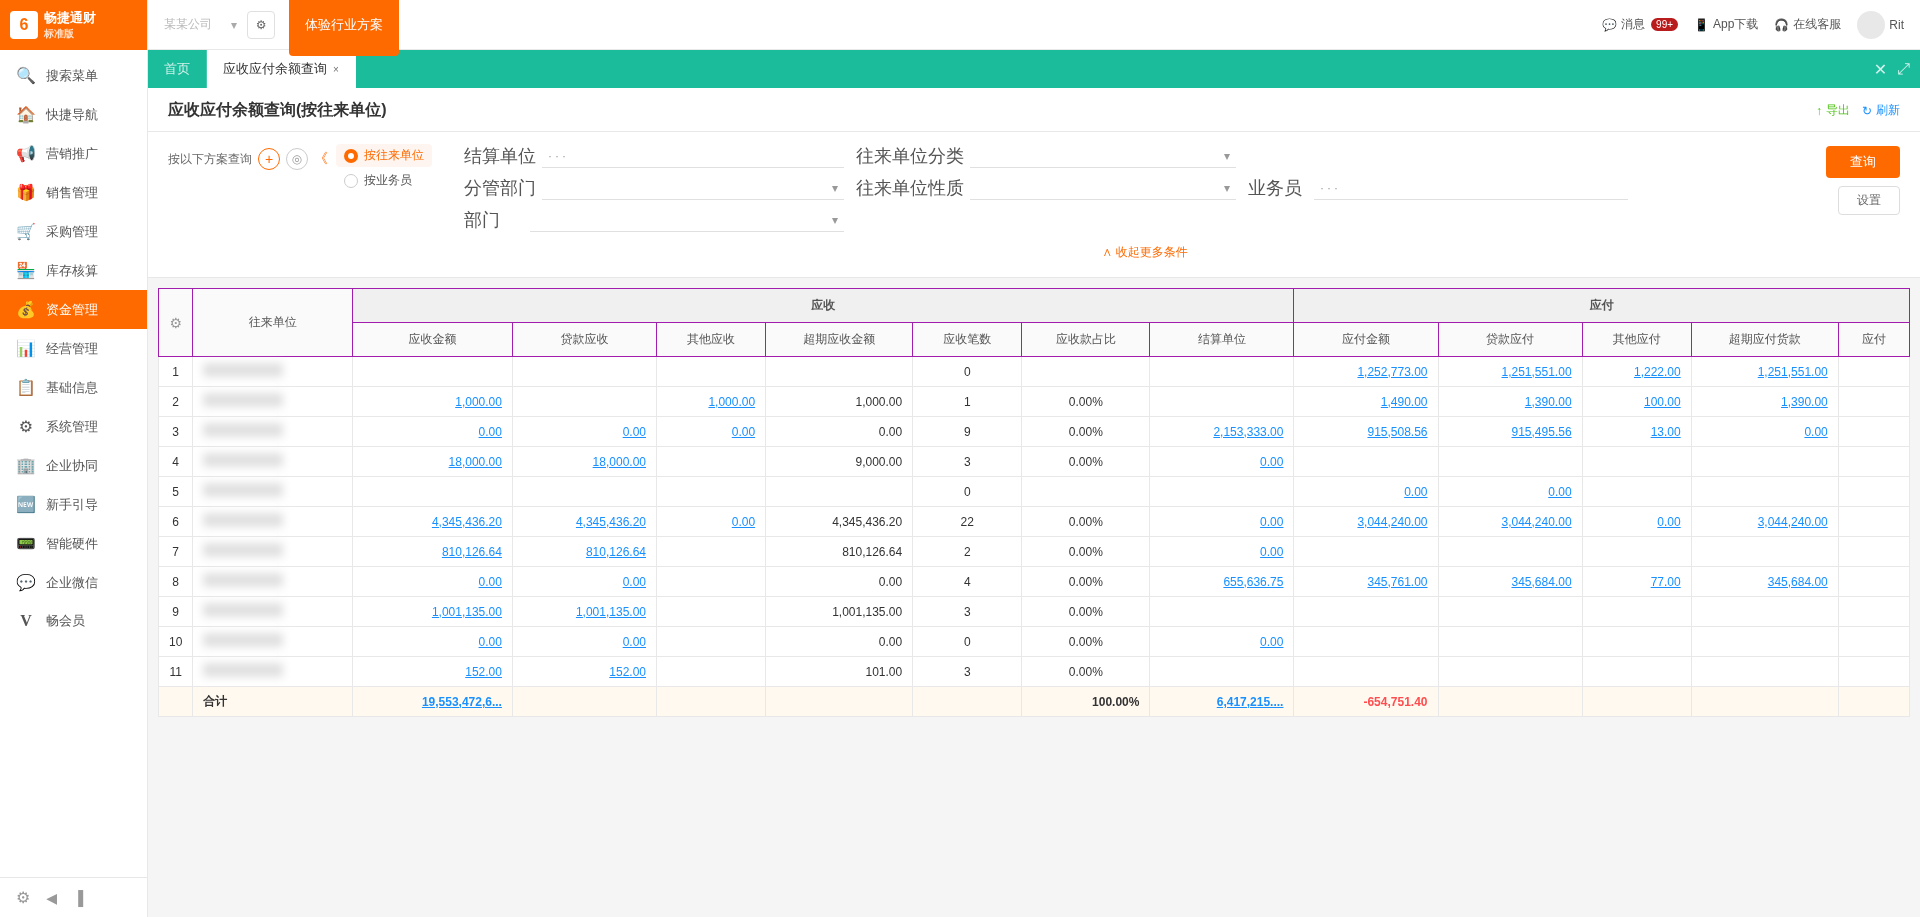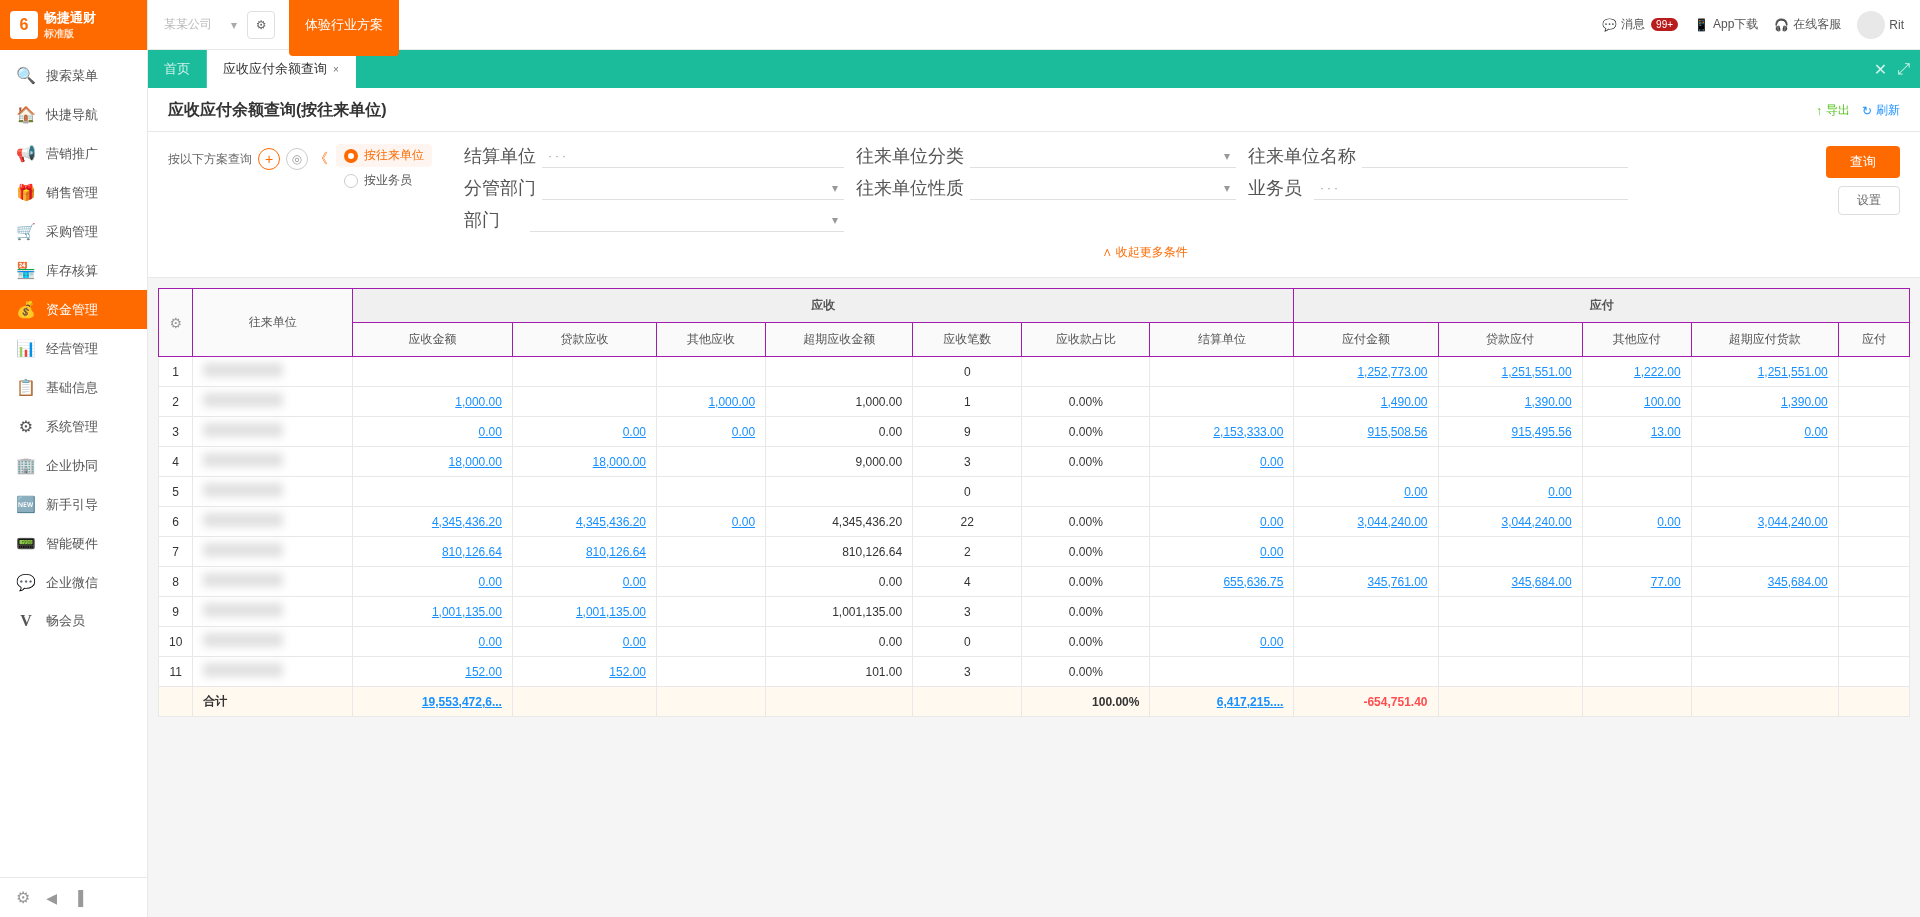--- a/index.html
+++ b/index.html
@@ -320,24 +320,20 @@
           <div class="filter-item">
             <span class="filter-item-label">结算单位</span>
             <div class="filter-input" style="color:#999;letter-spacing:3px;">···</div>
           </div>
           <div class="filter-item">
             <span class="filter-item-label">往来单位分类</span>
             <div class="filter-select">
               <span></span>
                 <span>▾</span>
             </div>
-          </div>
-          <div class="filter-item">
-            <span class="filter-item-label">往来单位名称</span>
-            <input class="filter-input" type="text" style="border-top: none; border-right: none; border-left: none; border-image: initial; border-bottom: 1px solid rgb(224, 224, 224); outline: none;">
           </div>
         </div>
 
         <div class="filter-row">
           <div class="filter-item">
             <span class="filter-item-label">分管部门</span>
             <div class="filter-select">
               <span></span>
                 <span>▾</span>
             </div>

